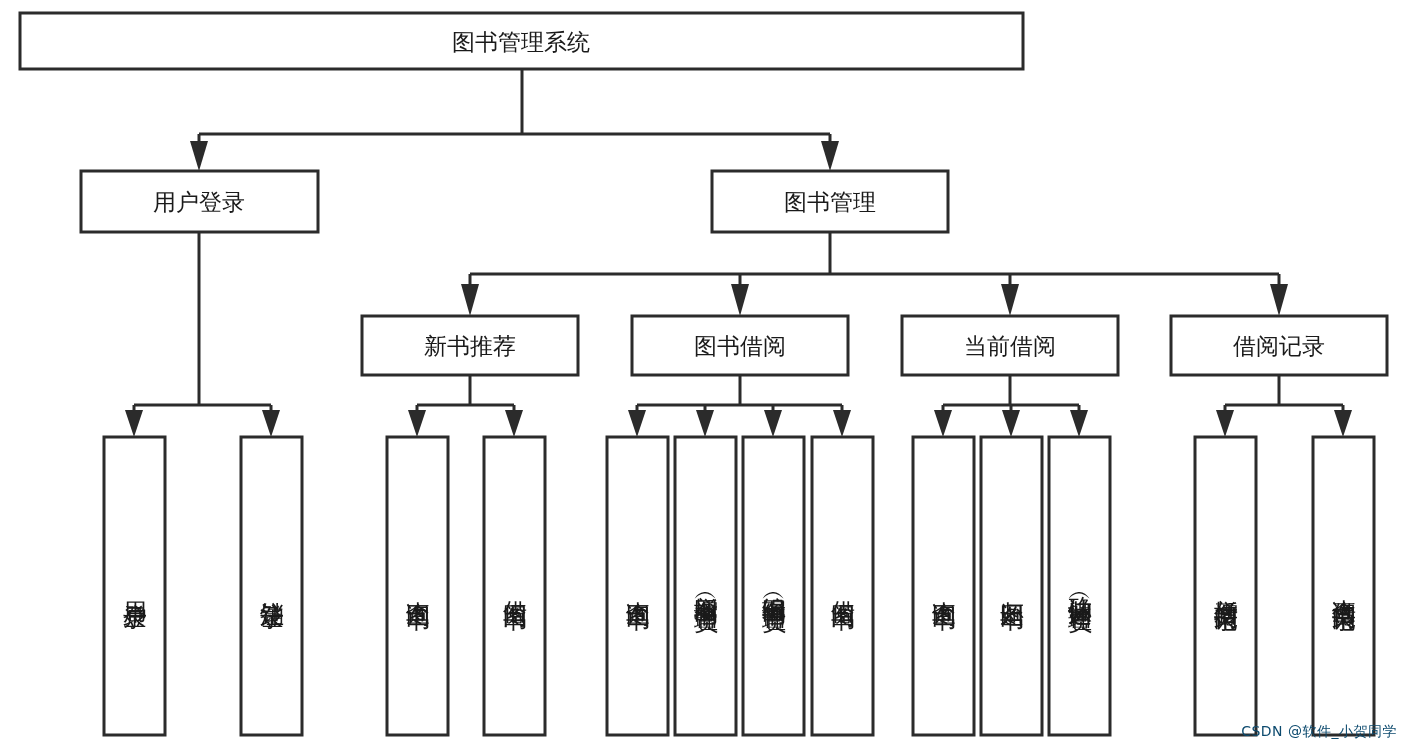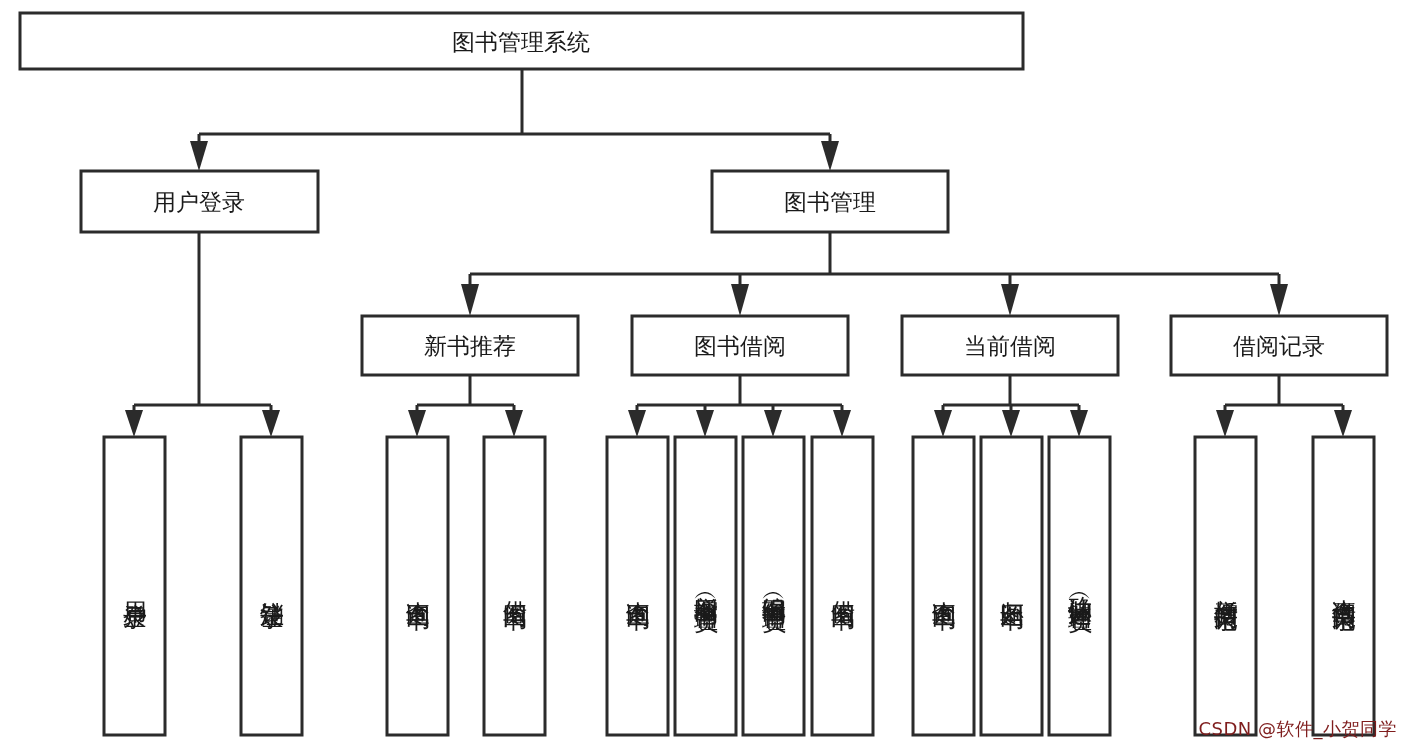--- a/index.html
+++ b/index.html
@@ -61,22 +61,22 @@
     letter-spacing: 2px;
     color: #1a1a1a;
     white-space: nowrap;
     pointer-events: none;
   }
   .watermark {
     position: absolute;
     right: 8px;
     bottom: 6px;
     font-family: "DejaVu Sans", "Liberation Sans", sans-serif;
-    font-size: 18px;
-    color: #7f1d1d;
+    font-size: 14px;
+    color: #0c4a6e;
     letter-spacing: 0.5px;
     user-select: none;
   }
 </style>
 </head>
 <body>
 
 <div id="diagram-root">
 
   <svg id="flow-svg" viewBox="0 0 1405 747">

